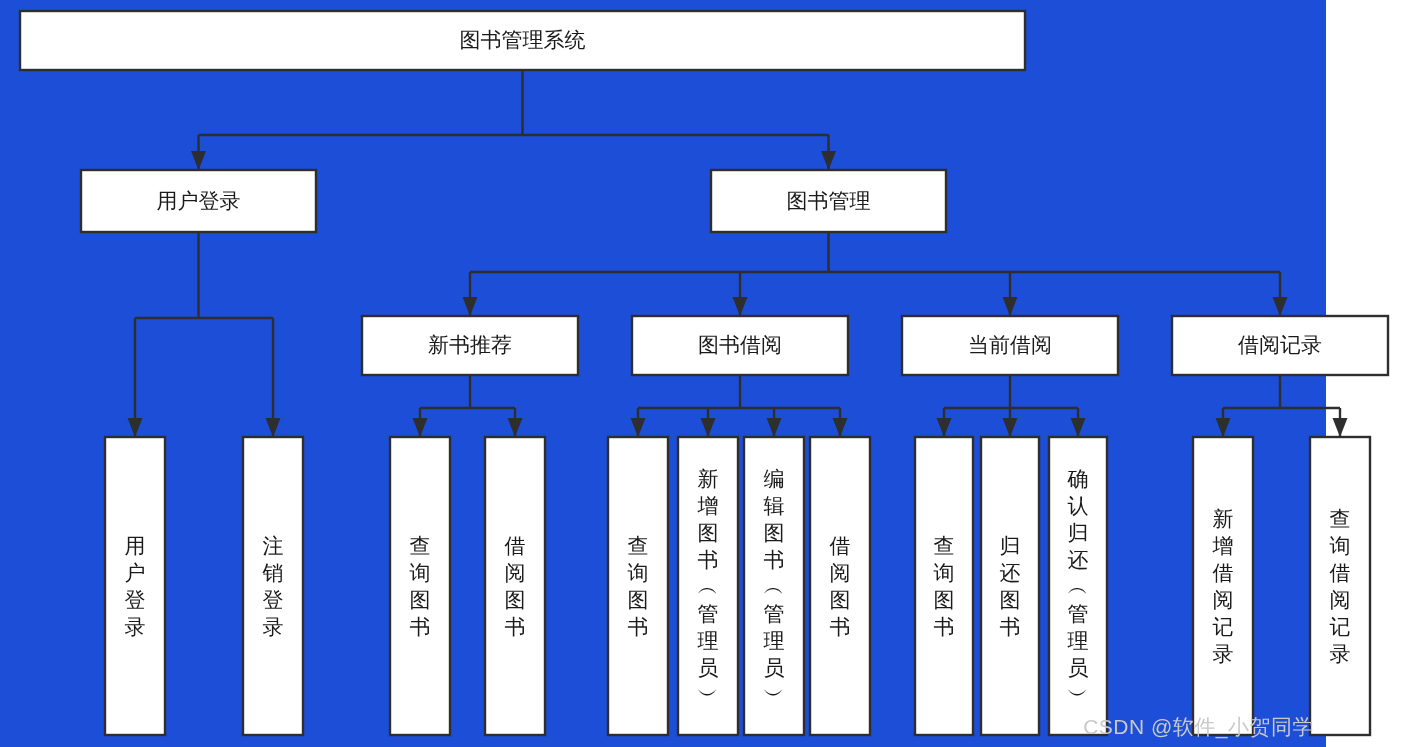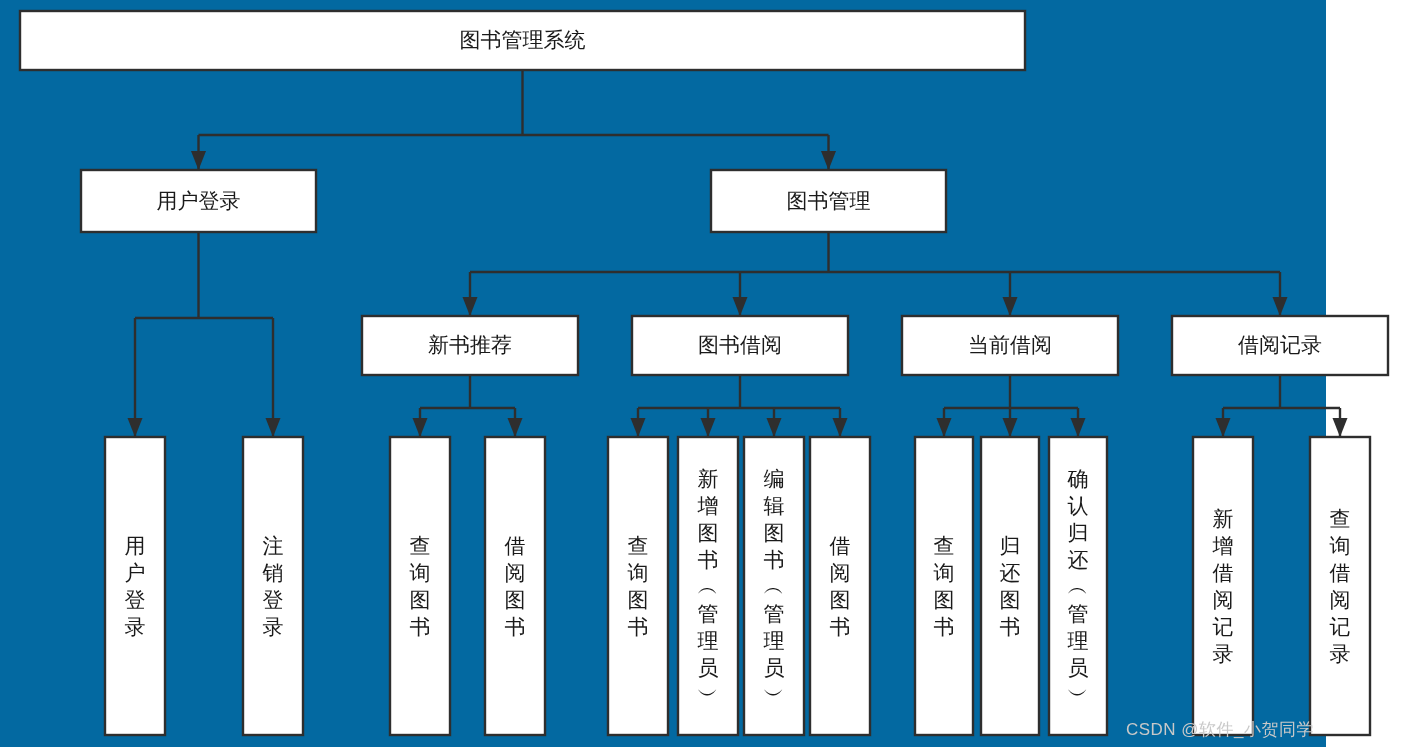--- a/index.html
+++ b/index.html
@@ -12,21 +12,21 @@
     width: 1405px;
     height: 747px;
     font-family: "Liberation Sans", "DejaVu Sans", sans-serif;
     overflow: hidden;
     position: relative;
   }
   #diagram-root {
     position: relative;
     width: 1326px;
     height: 747px;
-    background: #0369a1;
+    background: #1d4ed8;
   }
   svg#diagram-svg {
     position: absolute;
     left: 0;
     top: 0;
     width: 1405px;
     height: 747px;
     display: block;
   }
   .node-box {
@@ -55,21 +55,21 @@
     font-family: "Liberation Sans", "DejaVu Sans", sans-serif;
     font-size: 21px;
     fill: #1a1a1a;
     text-anchor: middle;
   }
   .watermark-text {
     position: absolute;
     right: 12px;
     bottom: 6px;
     font-family: "Liberation Sans", "DejaVu Sans", sans-serif;
-    font-size: 17px;
+    font-size: 21px;
     color: #c9c9c9;
     letter-spacing: 0.5px;
     white-space: nowrap;
     user-select: none;
   }
 </style>
 </head>
 <body>
 
 <div id="diagram-root">

